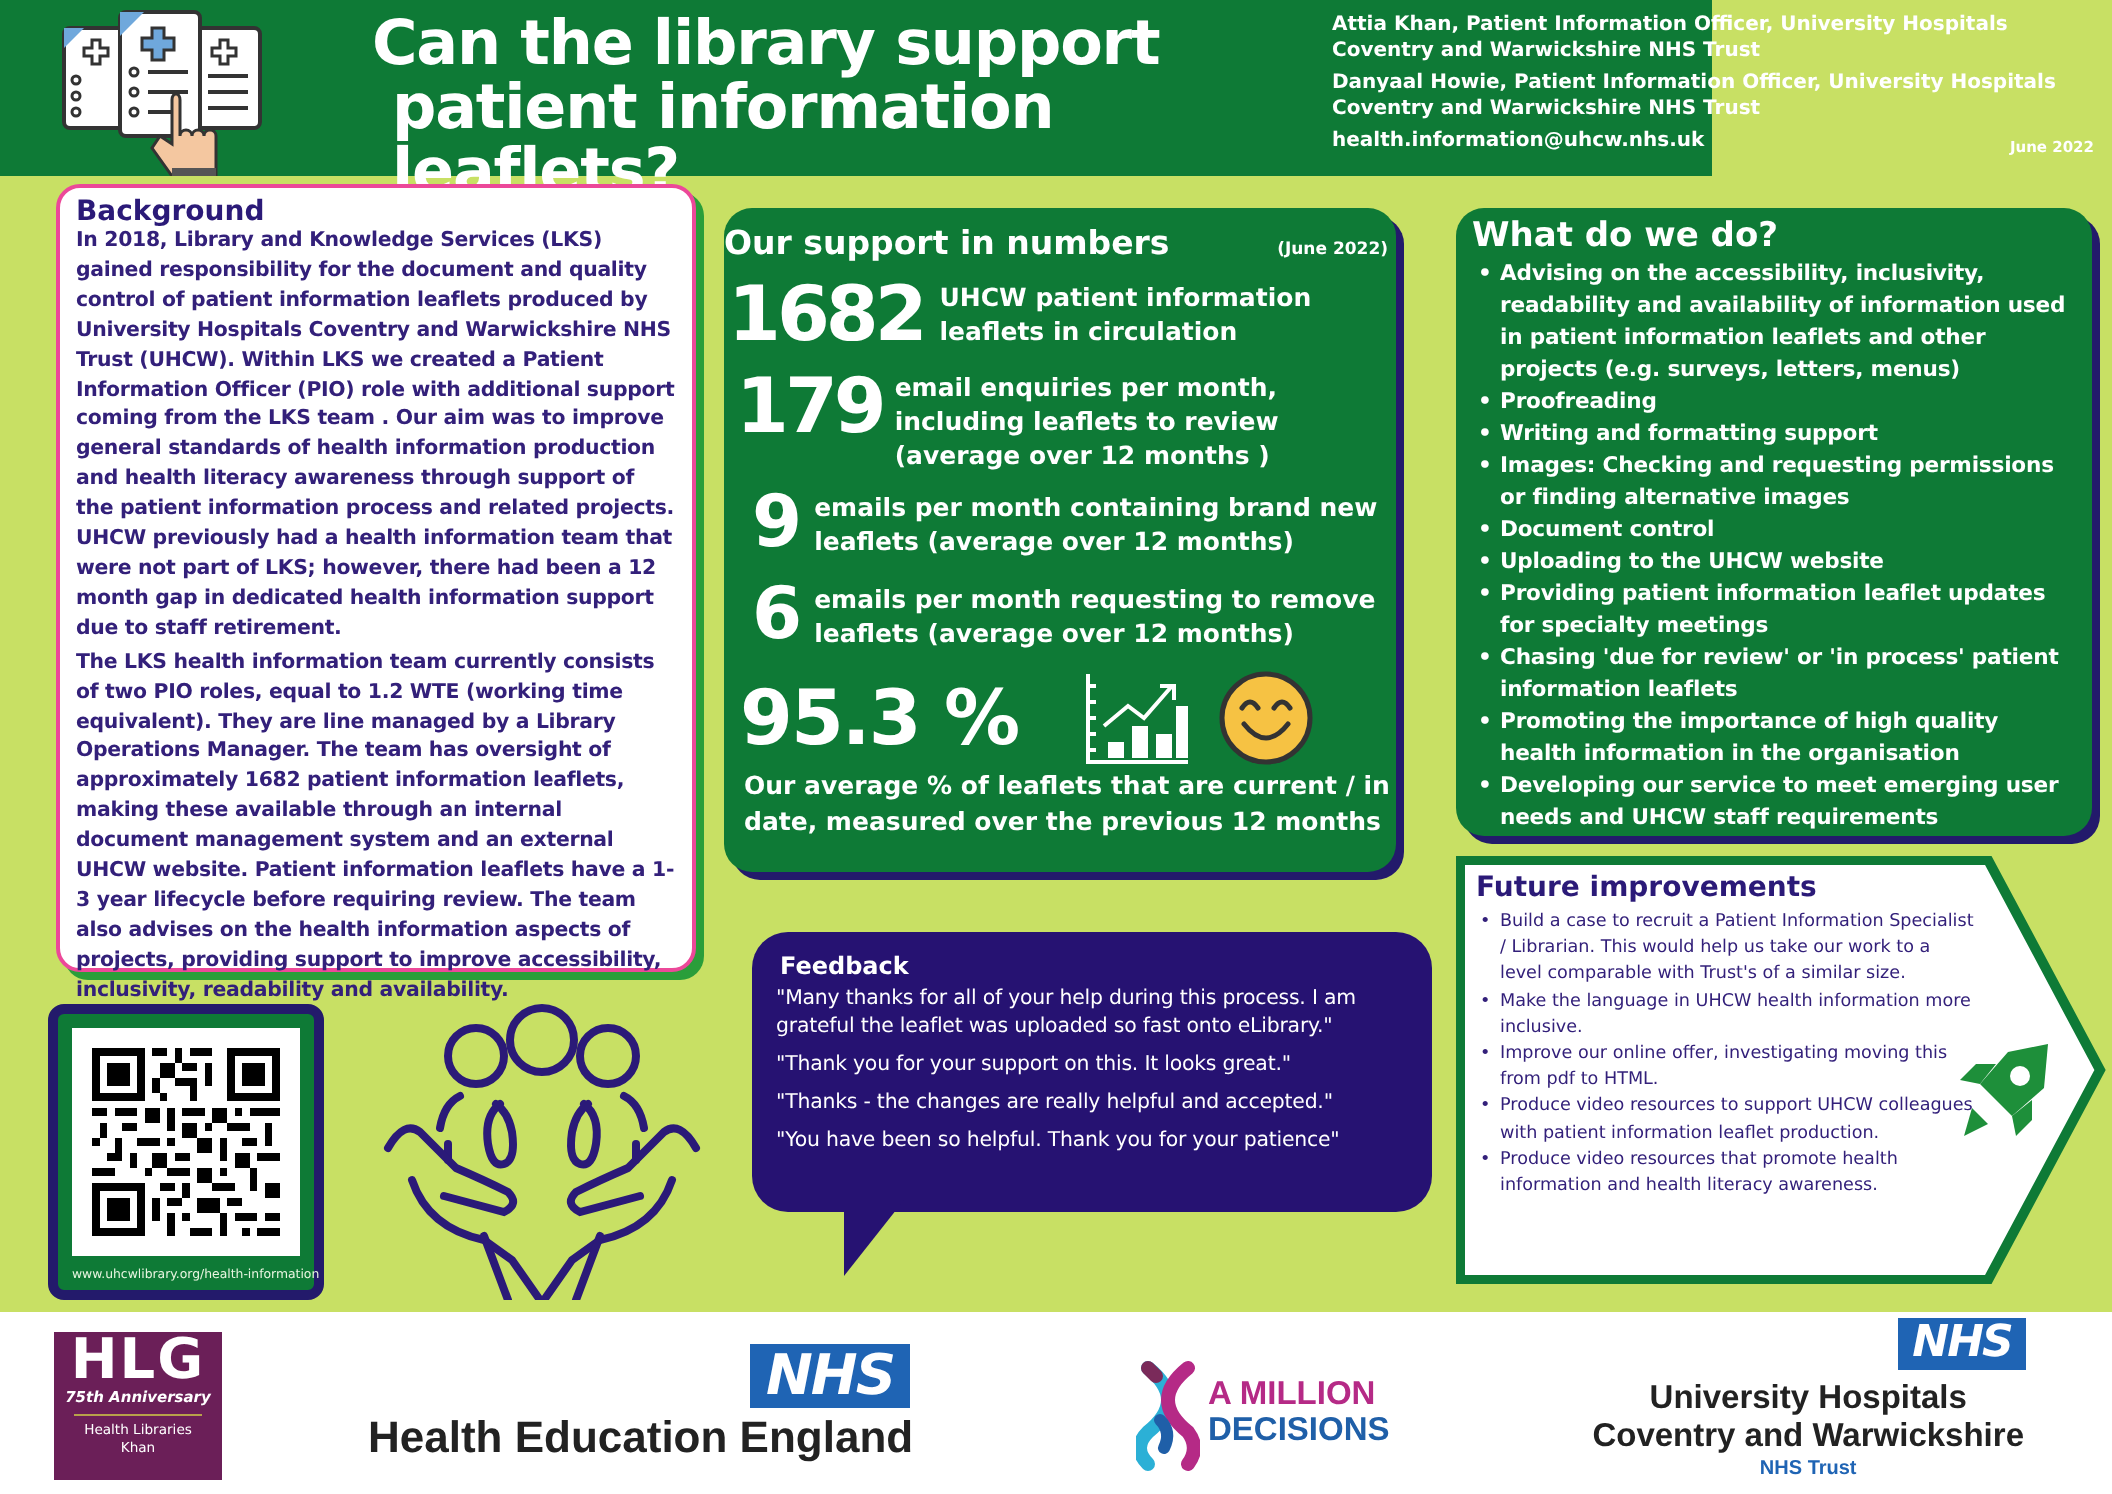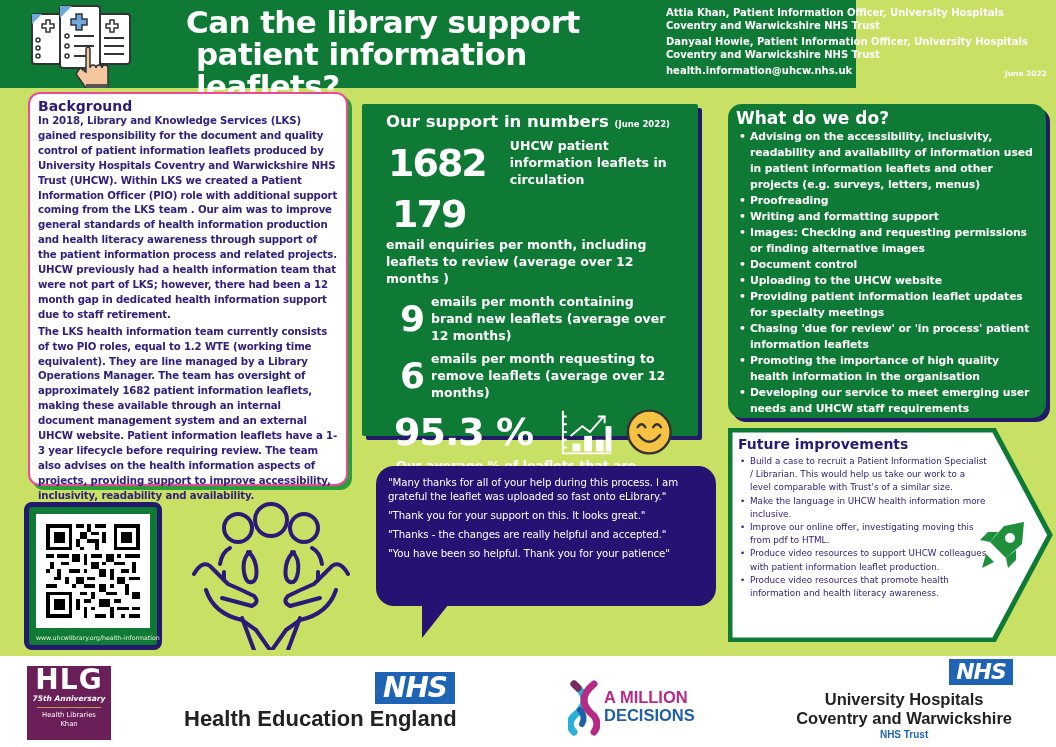--- a/index.html
+++ b/index.html
@@ -36,32 +36,32 @@
     box-shadow: 4px 4px 0 #2a9e3a;
     padding: 4px 8px 6px 8px; color: #2b1a78;
   }
   .bg-card h2 { font-size: 14px; line-height: 16px; color: #2b1a78; font-weight: bold; margin-left: 0; }
   .bg-card p { font-size: 10.2px; line-height: 14.9px; font-weight: bold; color: #33207a; letter-spacing: -0.15px; }
   .bg-card p + p { margin-top: 2px; }
 
   
   .num-card {
     position: absolute; left: 362px; top: 104px; width: 336px; height: 332px;
-    background: #0e7a36; border-radius: 2px;
+    background: #0e7a36; border-radius: 14px;
     box-shadow: 4px 4px 0 #231a6b;
-    color: #fff; padding: 8px 24px;
+    color: #fff; padding: 8px 0;
   }
   .num-card .head { display: flex; justify-content: space-between; align-items: baseline; }
   .num-card h2 { font-size: 16.5px; font-weight: bold; }
   .num-card .head .date { font-size: 8.5px; font-weight: bold; padding-right: 4px; }
   .stat { display: flex; align-items: center; margin-top: 6px; }
   .stat .big { font-weight: bold; font-size: 38px; letter-spacing: -2px; line-height: 40px; }
   .stat .txt { font-size: 12.5px; font-weight: bold; line-height: 17px; }
-  .stat1 .big { margin-left: 2px; margin-right: 24px; }
-  .stat2 { align-items: flex-start; flex-direction: column; }
+  .stat1 .big { margin-left: 2px; margin-right: 8px; }
+  .stat2 { align-items: flex-start; }
   .stat2 .big { margin-left: 6px; margin-right: 6px; }
   .stat3 .big, .stat4 .big { margin-left: 14px; margin-right: 8px; font-size: 36px; }
   .pct-row { display: flex; align-items: center; margin-top: 6px; }
   .pct-row .big { font-size: 38px; font-weight: bold; margin-left: 8px; letter-spacing: -1px; width: 170px; }
   .pct-caption { font-size: 12.5px; font-weight: bold; line-height: 18px; margin-left: 10px; margin-top: 0px; }
 
   
   .what-card {
     position: absolute; left: 728px; top: 104px; width: 318px; height: 314px;
     background: #0e7a36; border-radius: 14px;
@@ -244,20 +244,21 @@
   <svg class="rocket" viewBox="0 0 56 56">
     <path d="M50 4 L30 8 L16 24 L32 40 L48 26 Z" fill="#1e8f3a"></path>
     <circle cx="36" cy="20" r="5" fill="#fff"></circle>
     <path d="M16 24 L6 22 L14 14 L24 14 Z" fill="#1e8f3a"></path>
     <path d="M32 40 L34 50 L42 42 L42 32 Z" fill="#1e8f3a"></path>
     <path d="M12 36 L20 44 L8 50 Z" fill="#1e8f3a"></path>
   </svg>
 </div>
 
 <div class="feedback">
+  <h2>Feedback</h2>
   <p>"Many thanks for all of your help during this process. I am grateful the leaflet was uploaded so fast onto eLibrary."</p>
   <p>"Thank you for your support on this. It looks great."</p>
   <p>"Thanks - the changes are really helpful and accepted."</p>
   <p>"You have been so helpful. Thank you for your patience"</p>
 </div>
 <svg class="feedback-tail" viewBox="0 0 40 40">
   <polygon points="4,0 34,0 4,38" fill="#261272"></polygon>
 </svg>
 
 <div class="qr-box">

